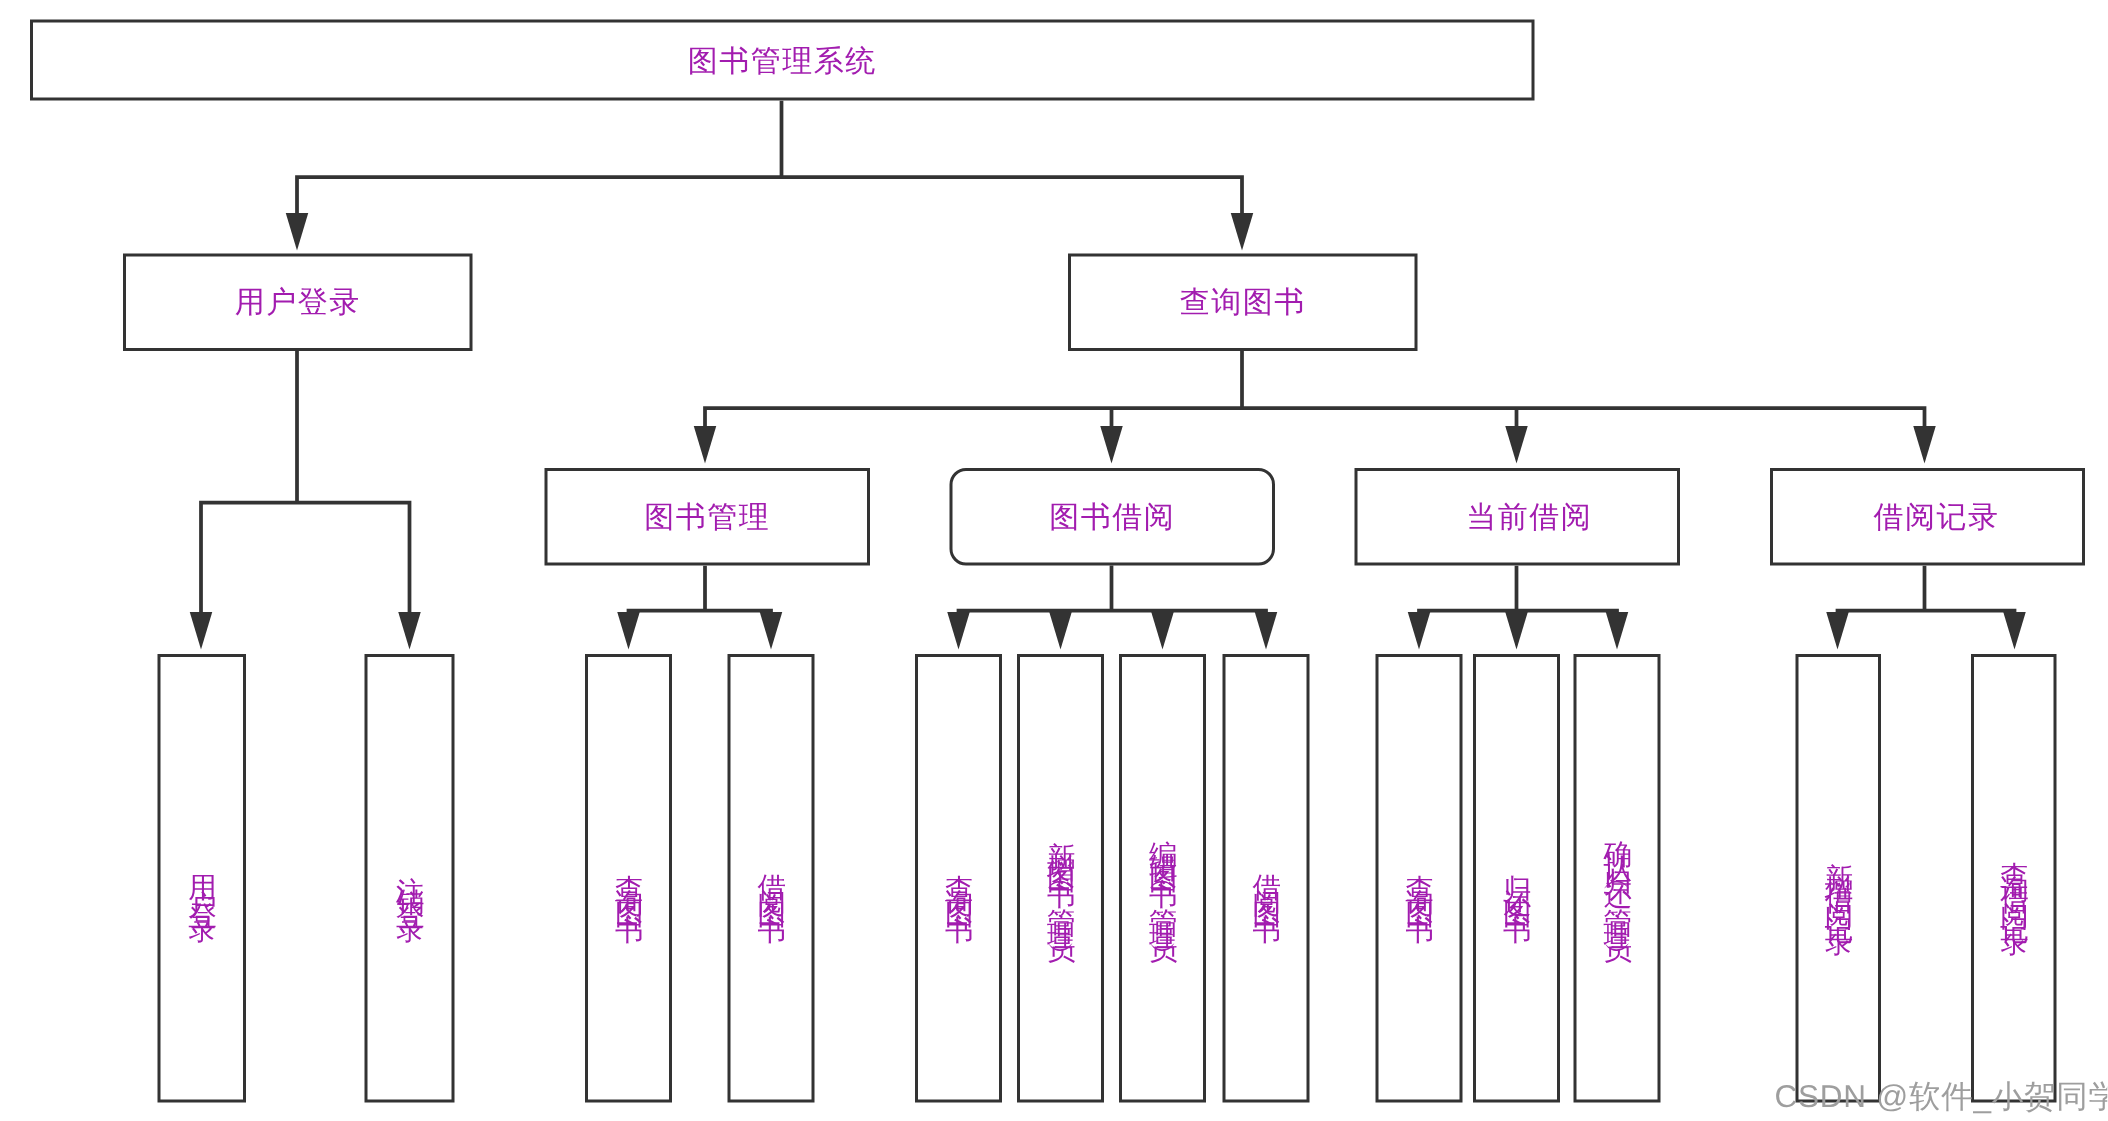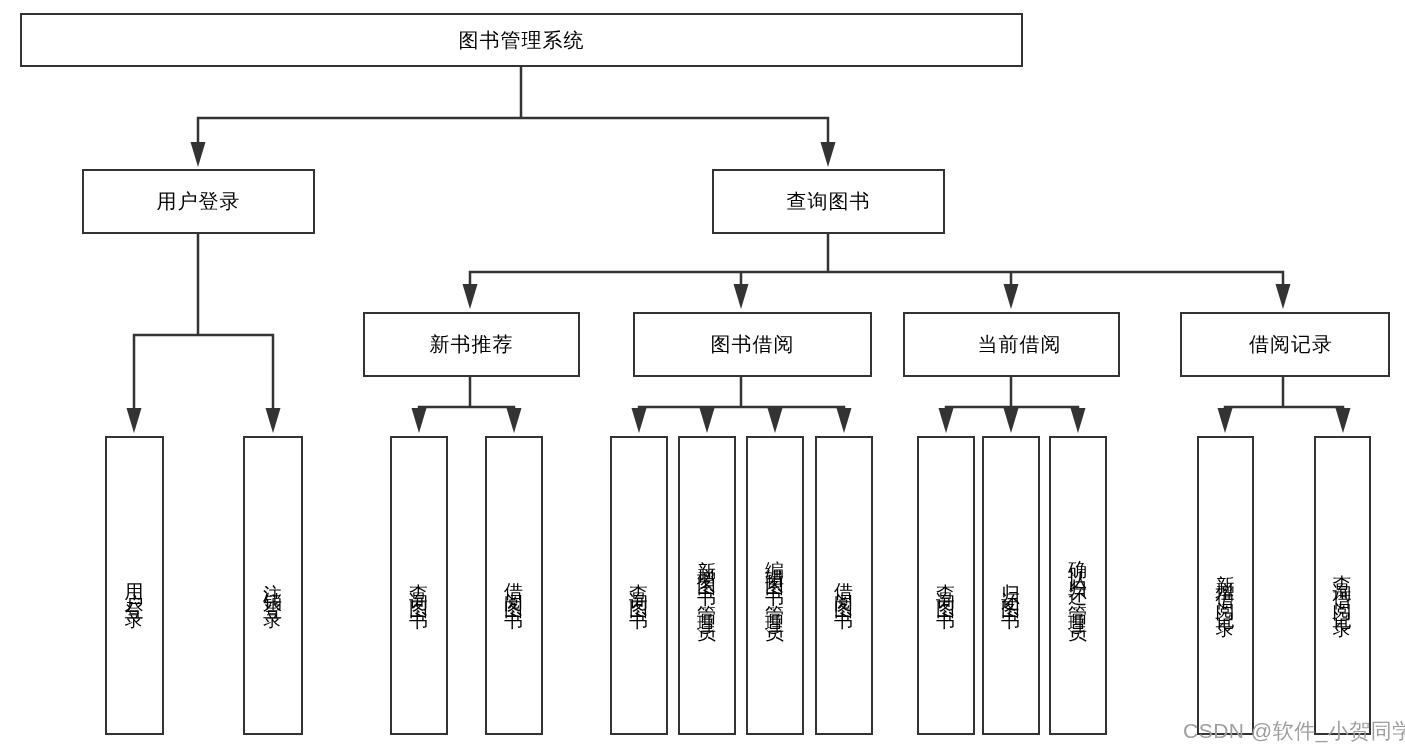--- a/index.html
+++ b/index.html
@@ -33,21 +33,21 @@
     stroke: none;
   }
   .node {
     position: absolute;
     box-sizing: border-box;
     background: #ffffff;
     border: 2px solid #333333;
     display: flex;
     align-items: center;
     justify-content: center;
-    color: #000000;
+    color: #a21caf;
     font-size: 20px;
     letter-spacing: 1px;
     text-align: center;
   }
   .node.leaf span {
     writing-mode: vertical-rl;
     text-orientation: mixed;
     font-size: 19px;
     line-height: 1;
     letter-spacing: 9px;
@@ -116,23 +116,23 @@
   </div>
 
   <div class="node" style="left:82px; top:169px; width:233px; height:65px;">
     <span>用户登录</span>
   </div>
   <div class="node" style="left:712px; top:169px; width:233px; height:65px;">
     <span>查询图书</span>
   </div>
 
   <div class="node" style="left:363px; top:312px; width:217px; height:65px;">
-    <span>新书推荐</span>
+    <span>图书管理</span>
   </div>
-  <div class="node" style="left:633px; top:312px; width:239px; height:65px;">
+  <div class="node" style="left:633px; top:312px; width:217px; height:65px;border-radius:11px;">
     <span>图书借阅</span>
   </div>
   <div class="node" style="left:903px; top:312px; width:217px; height:65px;padding-left:16px;">
     <span>当前借阅</span>
   </div>
   <div class="node" style="left:1180px; top:312px; width:210px; height:65px;padding-left:12px;">
     <span>借阅记录</span>
   </div>
 
   <div class="node leaf" style="left:105px; top:436px; width:59px; height:299px;">

